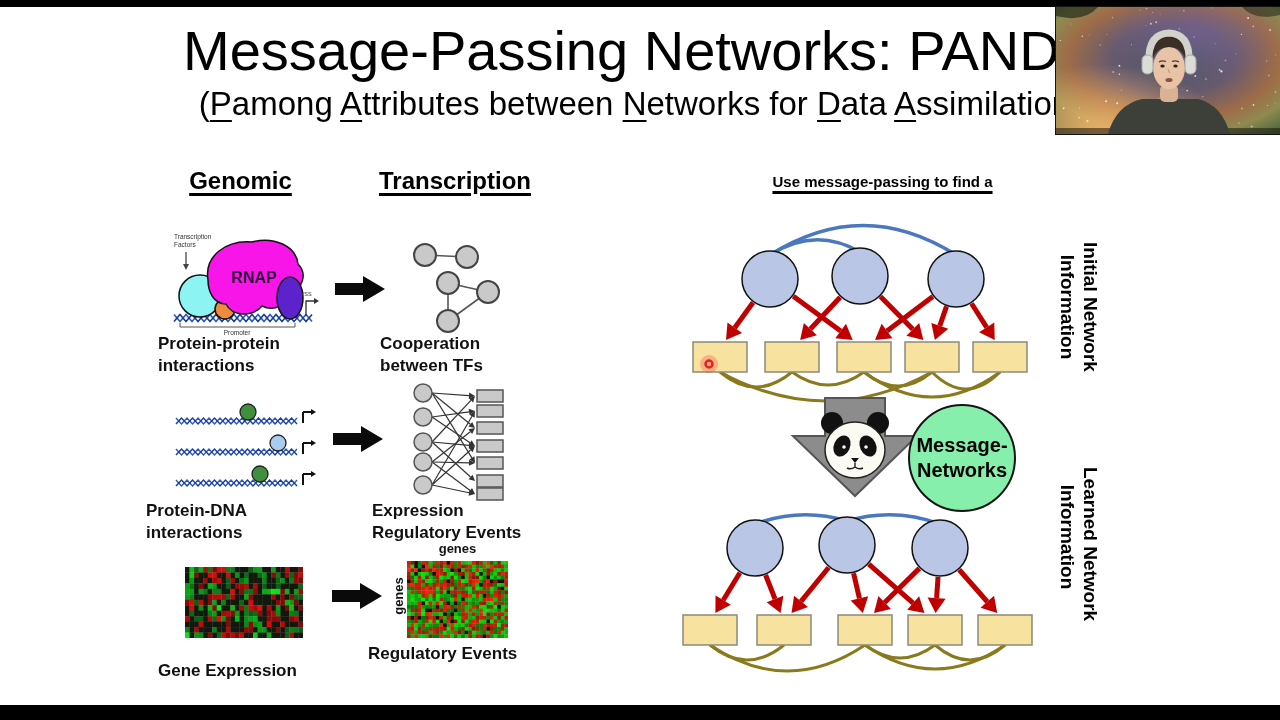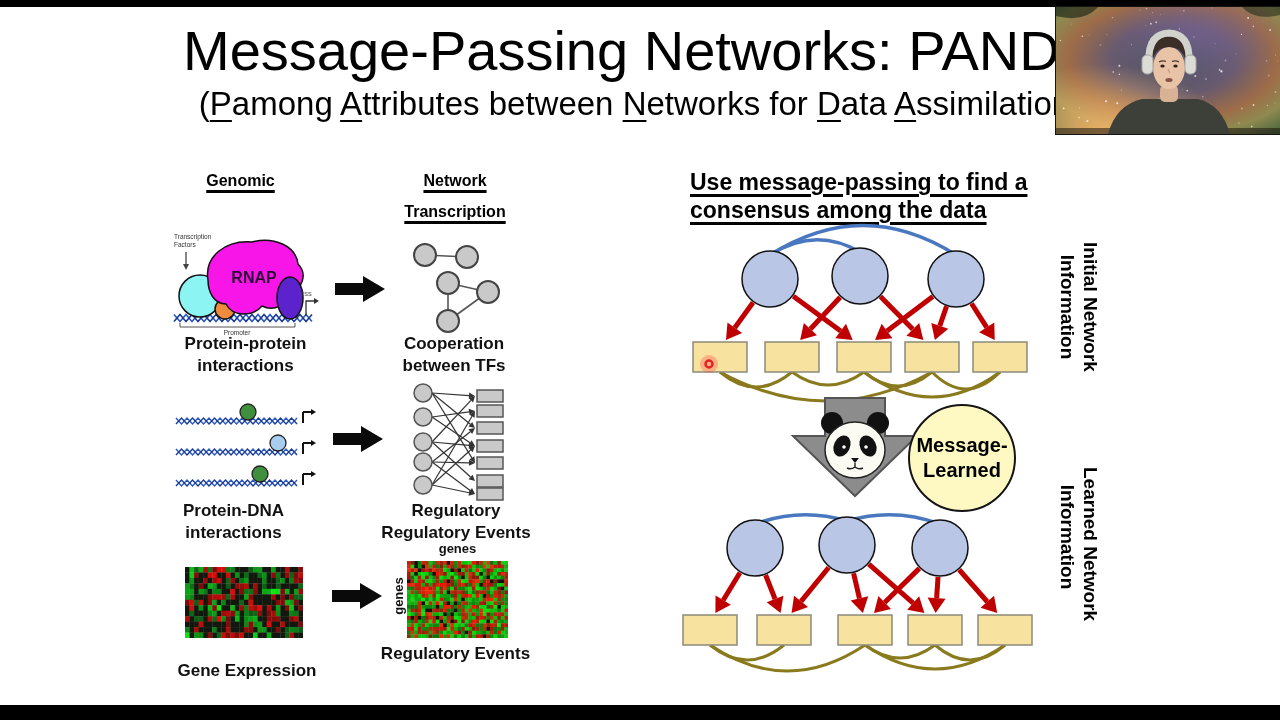--- a/index.html
+++ b/index.html
@@ -5,24 +5,24 @@
   html,body{margin:0;padding:0}
   body{width:1280px;height:720px;position:relative;background:#fff;
        font-family:"Liberation Sans",sans-serif;overflow:hidden;color:#000}
   .abs{position:absolute}
   .bar{position:absolute;left:0;width:1280px;background:#000}
   #title{position:absolute;left:0;top:18px;width:1280px;text-align:center;
          font-size:56px;white-space:nowrap}
   #subtitle{position:absolute;left:0;top:85px;width:1280px;text-align:center;
             font-size:33px;white-space:nowrap}
   .us{text-decoration:underline;text-decoration-thickness:2px;text-underline-offset:5px}
-  .hdr{position:absolute;text-align:center;font-weight:bold;font-size:16px;line-height:31px}
+  .hdr{position:absolute;text-align:center;font-weight:bold;font-size:24px;line-height:31px}
   .hdr span,.rhdr span{text-decoration:underline;text-decoration-thickness:2.5px;text-underline-offset:4px}
-  .rhdr{position:absolute;font-weight:bold;font-size:23px;line-height:28px}
-  .lbl{position:absolute;text-align:center;font-weight:bold;font-size:17px;line-height:22px;color:#111}
+  .rhdr{position:absolute;text-align:center;font-weight:bold;font-size:15px;line-height:28px}
+  .lbl{position:absolute;font-weight:bold;font-size:17px;line-height:22px;color:#111}
   .vlbl{position:absolute;font-weight:bold;font-size:19px;line-height:23px;text-align:center;
         transform:rotate(90deg);transform-origin:0 0;width:140px;white-space:nowrap}
   .genes{position:absolute;font-weight:bold;font-size:13px;color:#111;text-align:center}
   .genes-v{transform:rotate(-90deg);transform-origin:0 0}
   #msg-circle{position:absolute;left:908px;top:404px;width:104px;height:104px;border-radius:50%;
               border:2px solid #151515;display:flex;flex-direction:column;justify-content:center;
               align-items:center;font-weight:bold;font-size:20px;line-height:25px}
   #webcam{position:absolute;left:1056px;top:7px;width:224px;height:127px;outline:1px solid #141414}
   svg{display:block}
 </style>
@@ -32,26 +32,24 @@
 <div class="bar" style="top:0;height:7px"></div>
 <div class="bar" style="top:705px;height:15px"></div>
 
 <div id="title">Message-Passing Networks: PANDA</div>
 <div id="subtitle"><span>(</span><span class="us">P</span><span>among </span><span class="us">A</span><span>ttributes between </span><span class="us">N</span><span>etworks for </span><span class="us">D</span><span>ata </span><span class="us">A</span><span>ssimilation)</span></div>
 
 <div class="hdr" style="left:168px;top:165px;width:145px">
   <div><span>Genomic</span></div>
 </div>
 <div class="hdr" style="left:335px;top:165px;width:240px">
-  <div><span>Network</span></div>
   <div><span>Transcription</span></div>
 </div>
 <div class="rhdr" style="left:690px;top:168px;width:385px">
   <div><span>Use message-passing to find a</span></div>
-  <div><span>consensus among the data</span></div>
 </div>
 
 <svg class="abs" style="left:170px;top:228px" width="152" height="110" viewBox="0 0 152 110">
   <g id="rnap-dna">
       <polyline points="4,86.5 10,93.5 16,86.5 22,93.5 28,86.5 34,93.5 40,86.5 46,93.5 52,86.5 58,93.5 64,86.5 70,93.5 76,86.5 82,93.5 88,86.5 94,93.5 100,86.5 106,93.5 112,86.5 118,93.5 124,86.5 130,93.5 136,86.5 142,93.5" fill="none" stroke="#2a5ac8" stroke-width="1.6"></polyline>
       <polyline points="4,93.5 10,86.5 16,93.5 22,86.5 28,93.5 34,86.5 40,93.5 46,86.5 52,93.5 58,86.5 64,93.5 70,86.5 76,93.5 82,86.5 88,93.5 94,86.5 100,93.5 106,86.5 112,93.5 118,86.5 124,93.5 130,86.5 136,93.5 142,86.5" fill="none" stroke="#1b3c8f" stroke-width="1.6"></polyline>
     </g>
   <path d="M10,99 h115 M10,99 v-4 M125,99 v-4" stroke="#555" stroke-width="1" fill="none"></path>
   <text x="67" y="107" font-size="6.5" fill="#333" text-anchor="middle">Promoter</text>
   <text x="4" y="11" font-size="6.5" fill="#333">Transcription</text>
@@ -159,21 +157,21 @@
     <circle cx="18" cy="102" r="9" fill="#c9c9c9" stroke="#555" stroke-width="1.5"></circle>
     <rect x="72" y="7" width="26" height="12" fill="#c9c9c9" stroke="#555" stroke-width="1.5"></rect>
     <rect x="72" y="22" width="26" height="12" fill="#c9c9c9" stroke="#555" stroke-width="1.5"></rect>
     <rect x="72" y="39" width="26" height="12" fill="#c9c9c9" stroke="#555" stroke-width="1.5"></rect>
     <rect x="72" y="57" width="26" height="12" fill="#c9c9c9" stroke="#555" stroke-width="1.5"></rect>
     <rect x="72" y="74" width="26" height="12" fill="#c9c9c9" stroke="#555" stroke-width="1.5"></rect>
     <rect x="72" y="92" width="26" height="12" fill="#c9c9c9" stroke="#555" stroke-width="1.5"></rect>
     <rect x="72" y="105" width="26" height="12" fill="#c9c9c9" stroke="#555" stroke-width="1.5"></rect>
   </svg>
 <div class="lbl" style="left:372px;top:500px;width:168px">
-  <div>Regulatory</div>
+  <div>Expression</div>
   <div>Regulatory Events</div>
 </div>
 
 <svg class="abs" style="left:185px;top:567px" width="118" height="71" viewBox="0 0 118 71" id="fig-expr">
     <rect x="0.00" y="0.00" width="4.84" height="5.76" fill="rgb(18,24,14)"></rect>
     <rect x="4.54" y="0.00" width="4.84" height="5.76" fill="rgb(12,190,22)"></rect>
     <rect x="9.08" y="0.00" width="4.84" height="5.76" fill="rgb(12,101,22)"></rect>
     <rect x="13.62" y="0.00" width="4.84" height="5.76" fill="rgb(12,169,22)"></rect>
     <rect x="18.15" y="0.00" width="4.84" height="5.76" fill="rgb(169,12,10)"></rect>
     <rect x="22.69" y="0.00" width="4.84" height="5.76" fill="rgb(12,116,22)"></rect>
@@ -1152,23 +1150,23 @@
     <ellipse cx="67" cy="54" rx="30" ry="28" fill="#fbfbf3" stroke="#222" stroke-width="1.5"></ellipse>
     <ellipse cx="54" cy="50" rx="8" ry="11" fill="#111" transform="rotate(25 54 50)"></ellipse>
     <ellipse cx="80" cy="50" rx="8" ry="11" fill="#111" transform="rotate(-25 80 50)"></ellipse>
     <circle cx="56" cy="51" r="1.8" fill="#fff"></circle>
     <circle cx="78" cy="51" r="1.8" fill="#fff"></circle>
     <path d="M63,62 h8 l-4,5 Z" fill="#111"></path>
     <path d="M67,67 v4 M67,71 q-4,3 -8,1 M67,71 q4,3 8,1" stroke="#222" stroke-width="1.4" fill="none"></path>
   </g>
 </svg>
 
-<div id="msg-circle" style="background: #fef9c3;">
+<div id="msg-circle" style="background: #86efac;">
   <div>Message-</div>
-  <div>Learned</div>
+  <div>Networks</div>
 </div>
 
 <svg class="abs" style="left:660px;top:495px" width="390" height="210" viewBox="0 0 390 210" id="fig-net-learned">
     <path d="M50,150 Q87,180 124,150" fill="none" stroke="#8a7a1e" stroke-width="3"></path>
     <path d="M50,150 Q127.5,202 205,150" fill="none" stroke="#8a7a1e" stroke-width="3"></path>
     <path d="M205,150 Q240,176 275,150" fill="none" stroke="#8a7a1e" stroke-width="3"></path>
     <path d="M205,150 Q275,198 345,150" fill="none" stroke="#8a7a1e" stroke-width="3"></path>
     <path d="M275,150 Q310,180 345,150" fill="none" stroke="#8a7a1e" stroke-width="3"></path>
     <path d="M95,29 Q141,12 187,26" fill="none" stroke="#4a78c0" stroke-width="3.5"></path>
     <path d="M187,26 Q233.5,12 280,29" fill="none" stroke="#4a78c0" stroke-width="3.5"></path>

